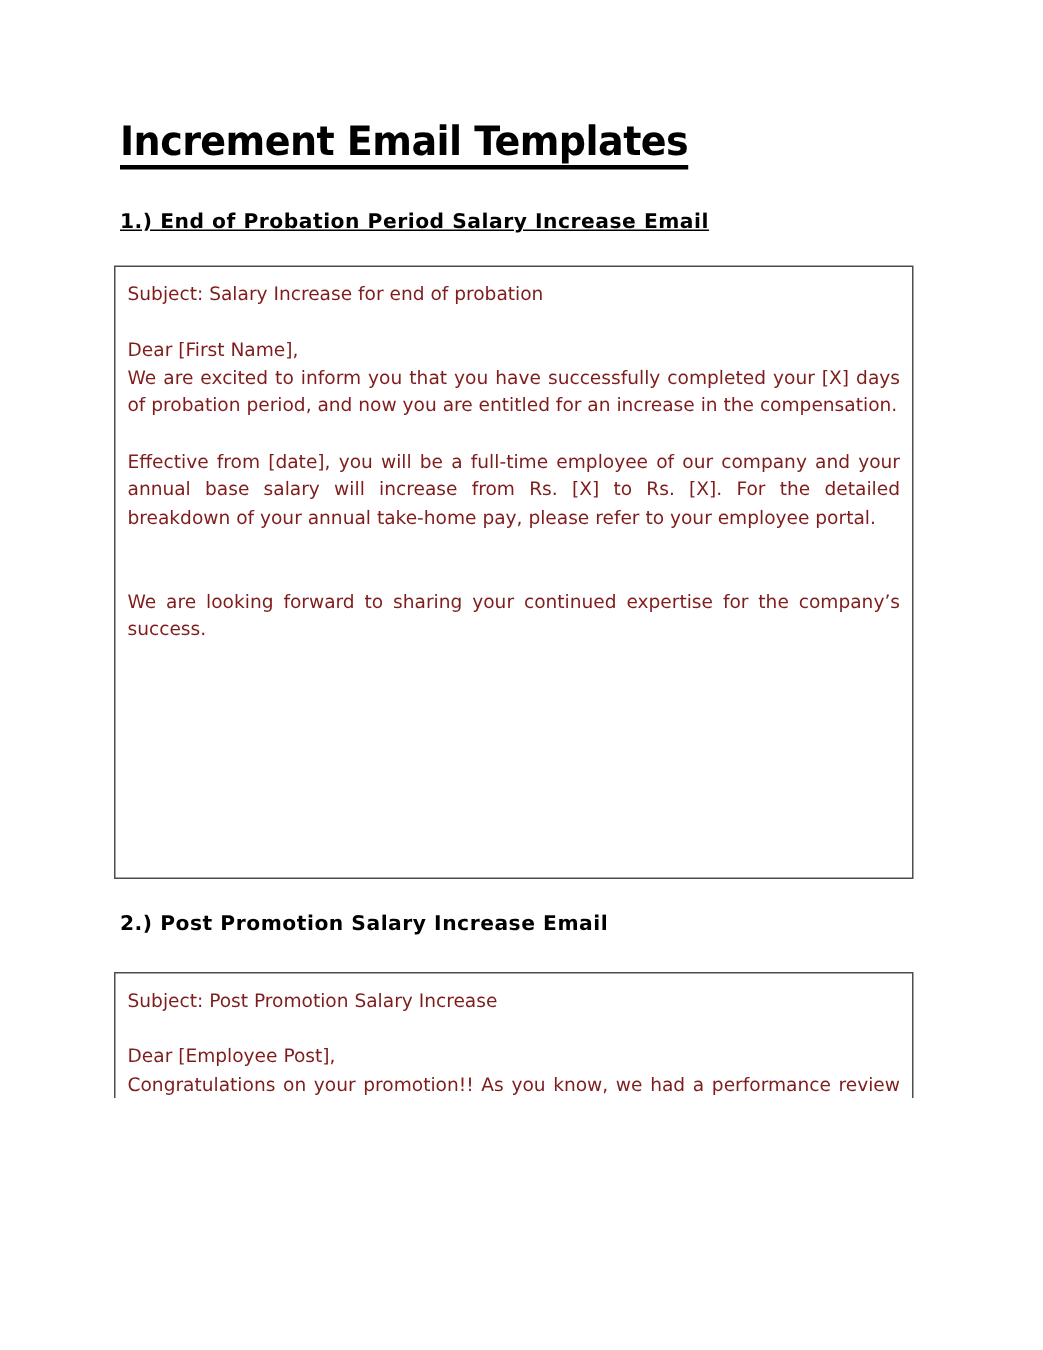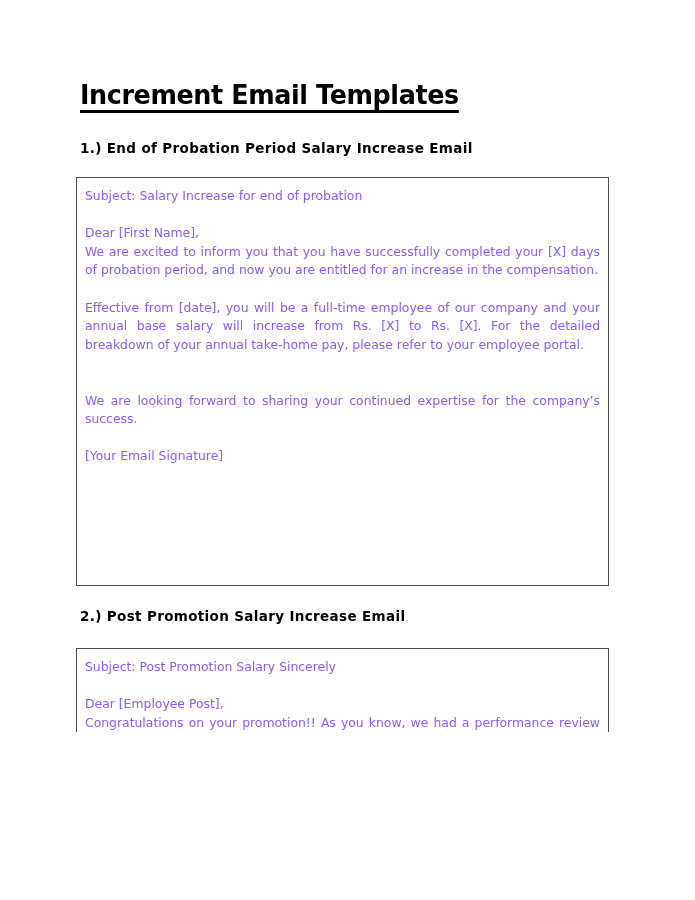--- a/index.html
+++ b/index.html
@@ -54,21 +54,21 @@
     position: absolute;
     left: 4px;
     font-family: "DejaVu Sans", sans-serif;
     font-size: 13.5px;
     font-weight: bold;
     color: #000000;
     white-space: nowrap;
     letter-spacing: 0.35px;
     line-height: 1;
   }
-  #heading-1 { top: 142px; }
+  #heading-1 { top: 142px; text-decoration: underline; }
   #heading-2 { top: 610px; }
 
   
   .email-box {
     position: absolute;
     left: 0;
     width: 533px;
     box-sizing: border-box;
     border: 1px solid #4d4d4d;
     background: #ffffff;
@@ -80,21 +80,21 @@
   }
   #email-box-2 {
     top: 648px;
     height: 155px;
   }
 
   .email-body {
     font-family: "DejaVu Sans", sans-serif;
     font-size: 12.4px;
     line-height: 18.6px;
-    color: #8b5cf6;
+    color: #7f1d1d;
   }
 
   .para {
     margin: 0;
     text-align: justify;
     text-justify: inter-word;
   }
   .para.nojustify {
     text-align: left;
   }
@@ -119,29 +119,28 @@
         <p class="para nojustify">Subject: Salary Increase for end of probation</p>
         <div class="spacer"></div>
         <p class="para nojustify">Dear [First Name],</p>
         <p class="para">We are excited to inform you that you have successfully completed your [X] days of probation period, and now you are entitled for an increase in the compensation.</p>
         <div class="spacer"></div>
         <p class="para">Effective from [date], you will be a full-time employee of our company and your annual base salary will increase from Rs. [X] to Rs. [X]. For the detailed breakdown of your annual take-home pay, please refer to your employee portal.</p>
         <div class="spacer"></div>
         <div class="spacer"></div>
         <p class="para">We are looking forward to sharing your continued expertise for the company’s success.</p>
         <div class="spacer"></div>
-        <p class="para nojustify">[Your Email Signature]</p>
       </div>
     </div>
 
     <div class="section-heading" id="heading-2">2.) Post Promotion Salary Increase Email</div>
 
     <div class="email-box" id="email-box-2">
       <div class="email-body">
-        <p class="para nojustify">Subject: Post Promotion Salary Sincerely</p>
+        <p class="para nojustify">Subject: Post Promotion Salary Increase</p>
         <div class="spacer"></div>
         <p class="para nojustify">Dear [Employee Post],</p>
         <p class="para">Congratulations on your promotion!! As you know, we had a performance review on [date], and we have decided to promote you to a new position. You can consider this as a confirmation letter for your pay increase based on your promotion from [current job title] to [new job title].</p>
       </div>
     </div>
 
   </div>
 </div>
 
 </body></html>

